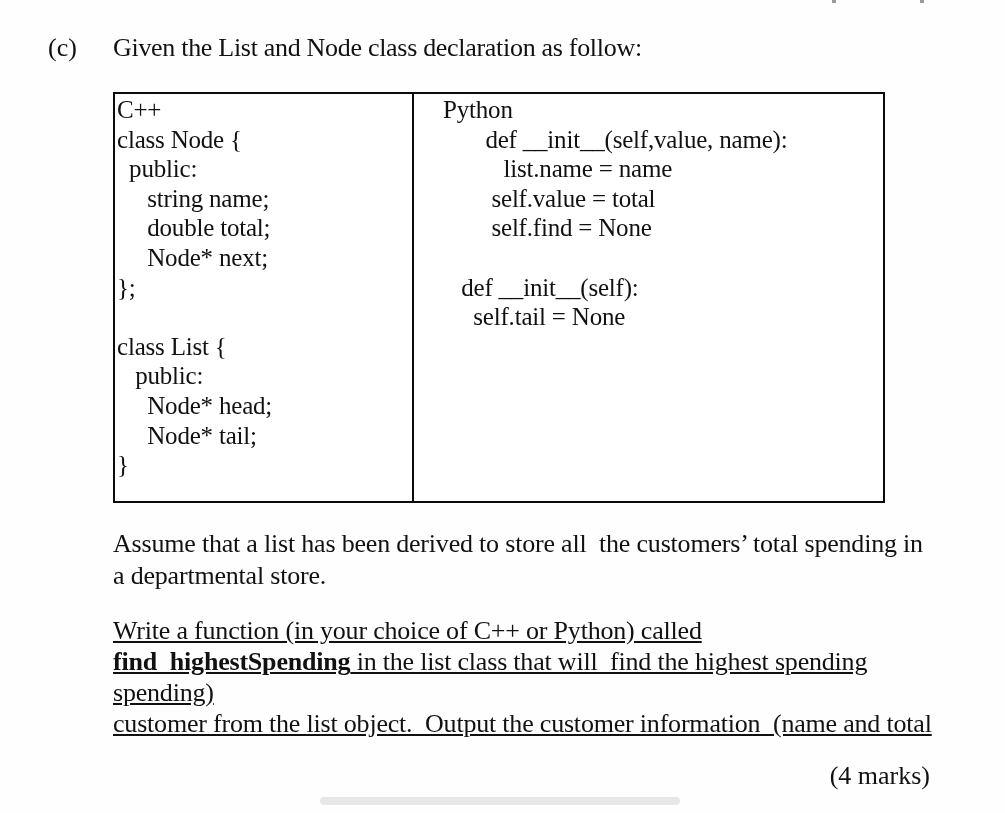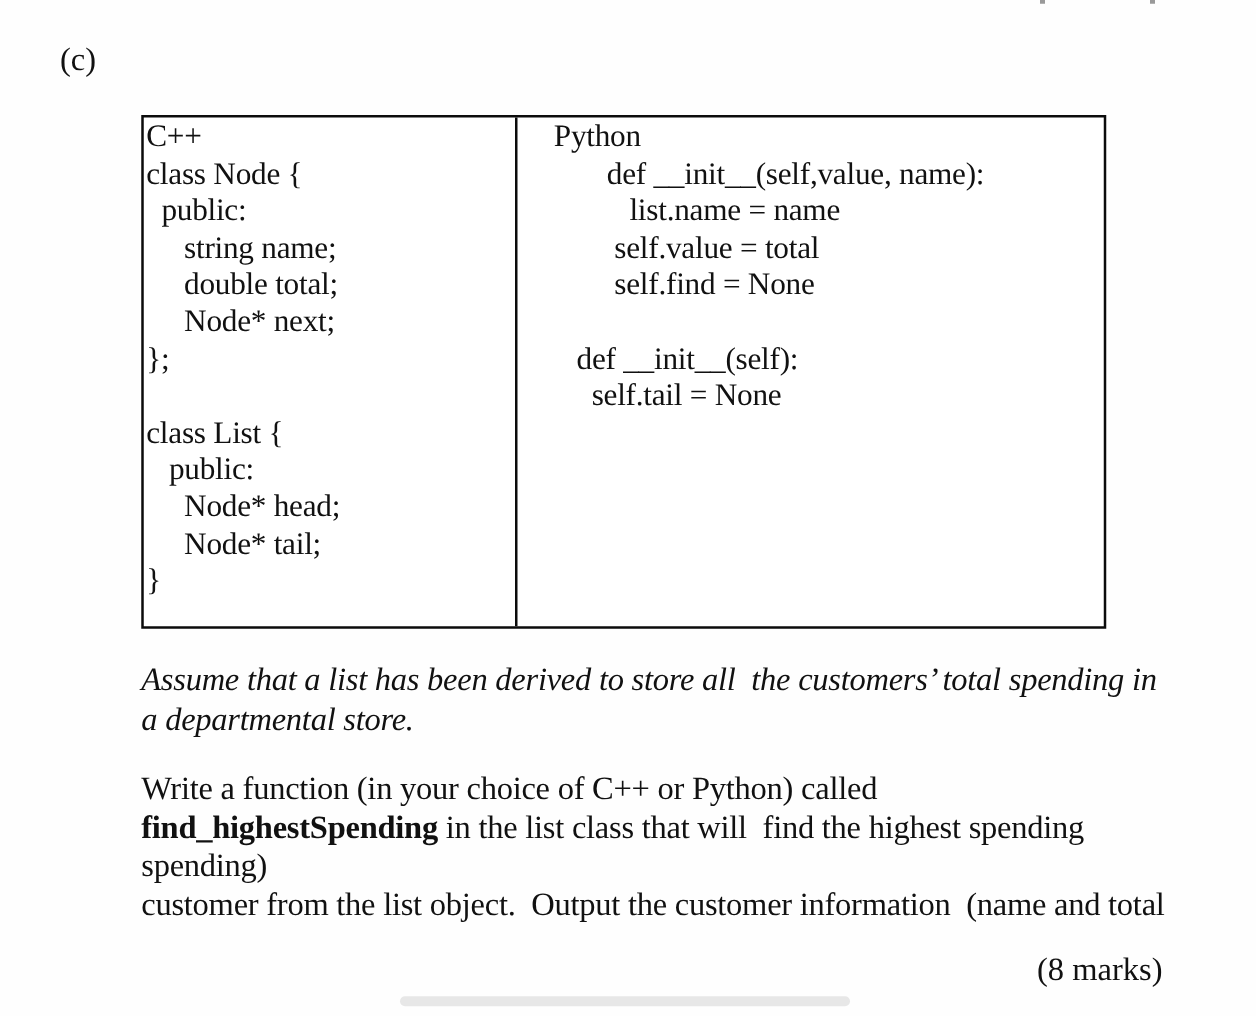--- a/index.html
+++ b/index.html
@@ -71,23 +71,22 @@
   .para {
     position: absolute;
     left: 113px;
   }
   #para-assume { top: 528px; }
   #para-assume .para-line {
     font-size: 26px;
     line-height: 32px;
     white-space: pre-wrap;
     letter-spacing: -0.2px;
-    font-style: italic;
   }
-  #para-write { top: 615px; }
+  #para-write { top: 615px; text-decoration: underline; }
   #para-write .para-line {
     font-size: 26px;
     line-height: 31px;
     white-space: pre-wrap;
     letter-spacing: -0.2px;
   }
   .bold { font-weight: bold; margin-top: 26px; }
   #marks-line {
     position: absolute;
     top: 761px;
@@ -108,20 +107,21 @@
 </style>
 </head>
 <body>
 
 <div id="page">
 
   <div class="speck" style="left:832px; top:0; width:4px; height:3px;"></div>
   <div class="speck" style="left:920px; top:0; width:4px; height:3px;"></div>
 
   <div id="question-label">(c)</div>
+  <div id="question-prompt">Given the List and Node class declaration as follow:</div>
 
   <div id="code-table">
     <div id="cpp-cell" class="code-cell">
       <div class="code-line">C++</div>
       <div class="code-line">class Node {</div>
       <div class="code-line">  public:</div>
       <div class="code-line">     string name;</div>
       <div class="code-line">     double total;</div>
       <div class="code-line">     Node* next;</div>
       <div class="code-line">};</div>
@@ -149,17 +149,17 @@
     <div class="para-line">a departmental store.</div>
   </div>
 
   <div id="para-write" class="para">
     <div class="para-line">Write a function (in your choice of C++ or Python) called</div>
     <div class="para-line"><span class="bold">find_highestSpending</span><span> in the list class that will  find the highest spending</span></div>
     <div class="para-line">spending)</div>
     <div class="para-line">customer from the list object.  Output the customer information  (name and total</div>
   </div>
 
-  <div id="marks-line">(8 marks)</div>
+  <div id="marks-line">(4 marks)</div>
 
   <div id="hscrollbar"></div>
 
 </div>
 
 </body></html>

